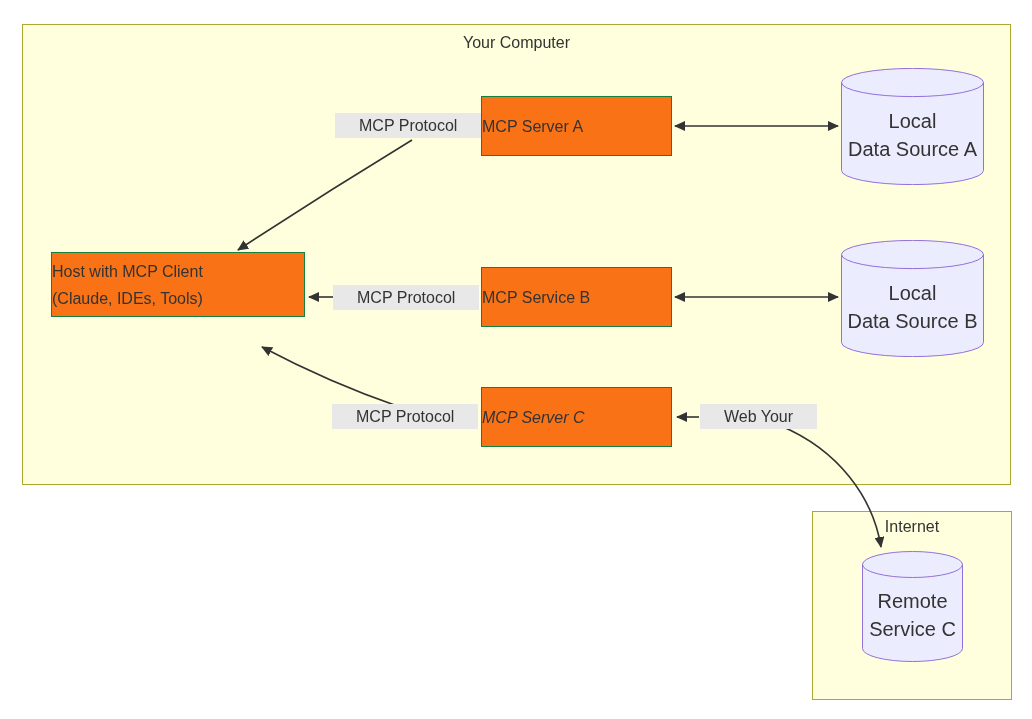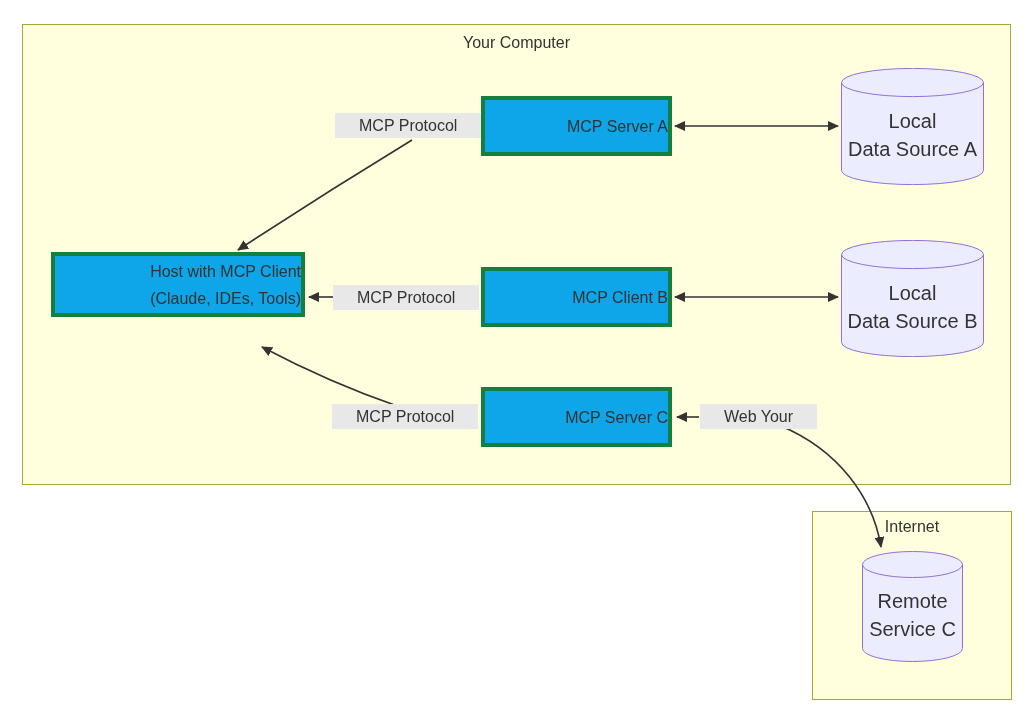--- a/index.html
+++ b/index.html
@@ -34,26 +34,26 @@
   .edges-svg {
     position: absolute;
     left: 0;
     top: 0;
     width: 1032px;
     height: 719px;
     z-index: 2;
   }
   .node-rect {
     position: absolute;
-    background: #0ea5e9;
-    border: 4px solid #15803d;
+    background: #f97316;
+    border: 1px solid #15803d;
     box-sizing: border-box;
     display: flex;
     align-items: center;
-    justify-content: flex-end;
+    justify-content: flex-start;
     text-align: center;
     font-size: 16px;
     line-height: 27px;
     white-space: pre-line;
     z-index: 3;
   }
   .cylinder {
     position: absolute;
     z-index: 3;
   }
@@ -90,21 +90,21 @@
   }
   
   #cluster-computer { left: 22px;  top: 24px;  width: 989px; height: 461px; }
   #cluster-computer .cluster-label { top: 8px; }
   #cluster-internet { left: 812px; top: 511px; width: 200px; height: 189px; }
   #cluster-internet .cluster-label { top: 5px; }
 
   #node-host     { left: 51px;  top: 252px; width: 254px; height: 65px; }
   #node-server-a { left: 481px; top: 96px;  width: 191px; height: 60px; }
   #node-server-b { left: 481px; top: 267px; width: 191px; height: 60px; }
-  #node-server-c { left: 481px; top: 387px; width: 191px; height: 60px; }
+  #node-server-c { left: 481px; top: 387px; width: 191px; height: 60px; font-style: italic; }
 
   #node-source-a { left: 841px; top: 68px;  width: 143px; height: 117px; }
   #node-source-b { left: 841px; top: 240px; width: 143px; height: 117px; }
   #node-remote-c { left: 862px; top: 551px; width: 101px; height: 111px; }
 
   #elabel-a { left: 335px; top: 113px; }
   #elabel-b { left: 333px; top: 285px; }
   #elabel-c { left: 332px; top: 404px; }
   #elabel-w { left: 700px; top: 404px; }
 </style>
@@ -141,21 +141,21 @@
   </svg>
 
   <div class="node-rect" id="node-host">
     <span>Host with MCP Client
 (Claude, IDEs, Tools)</span>
   </div>
   <div class="node-rect" id="node-server-a">
     <span>MCP Server A</span>
   </div>
   <div class="node-rect" id="node-server-b">
-    <span>MCP Client B</span>
+    <span>MCP Service B</span>
   </div>
   <div class="node-rect" id="node-server-c">
     <span>MCP Server C</span>
   </div>
 
   <div class="cylinder" id="node-source-a">
     <svg width="143" height="117" viewBox="0 0 143 117">
       <path d="M0.5,14.5 A70.5,14 0 0 1 142.5,14.5 L142.5,102.5 A70.5,14 0 0 1 0.5,102.5 Z" fill="#ececff" stroke="#9370db" stroke-width="1"></path>
       <path d="M0.5,14.5 A70.5,14 0 0 0 142.5,14.5" fill="none" stroke="#9370db" stroke-width="1"></path>
     </svg>

